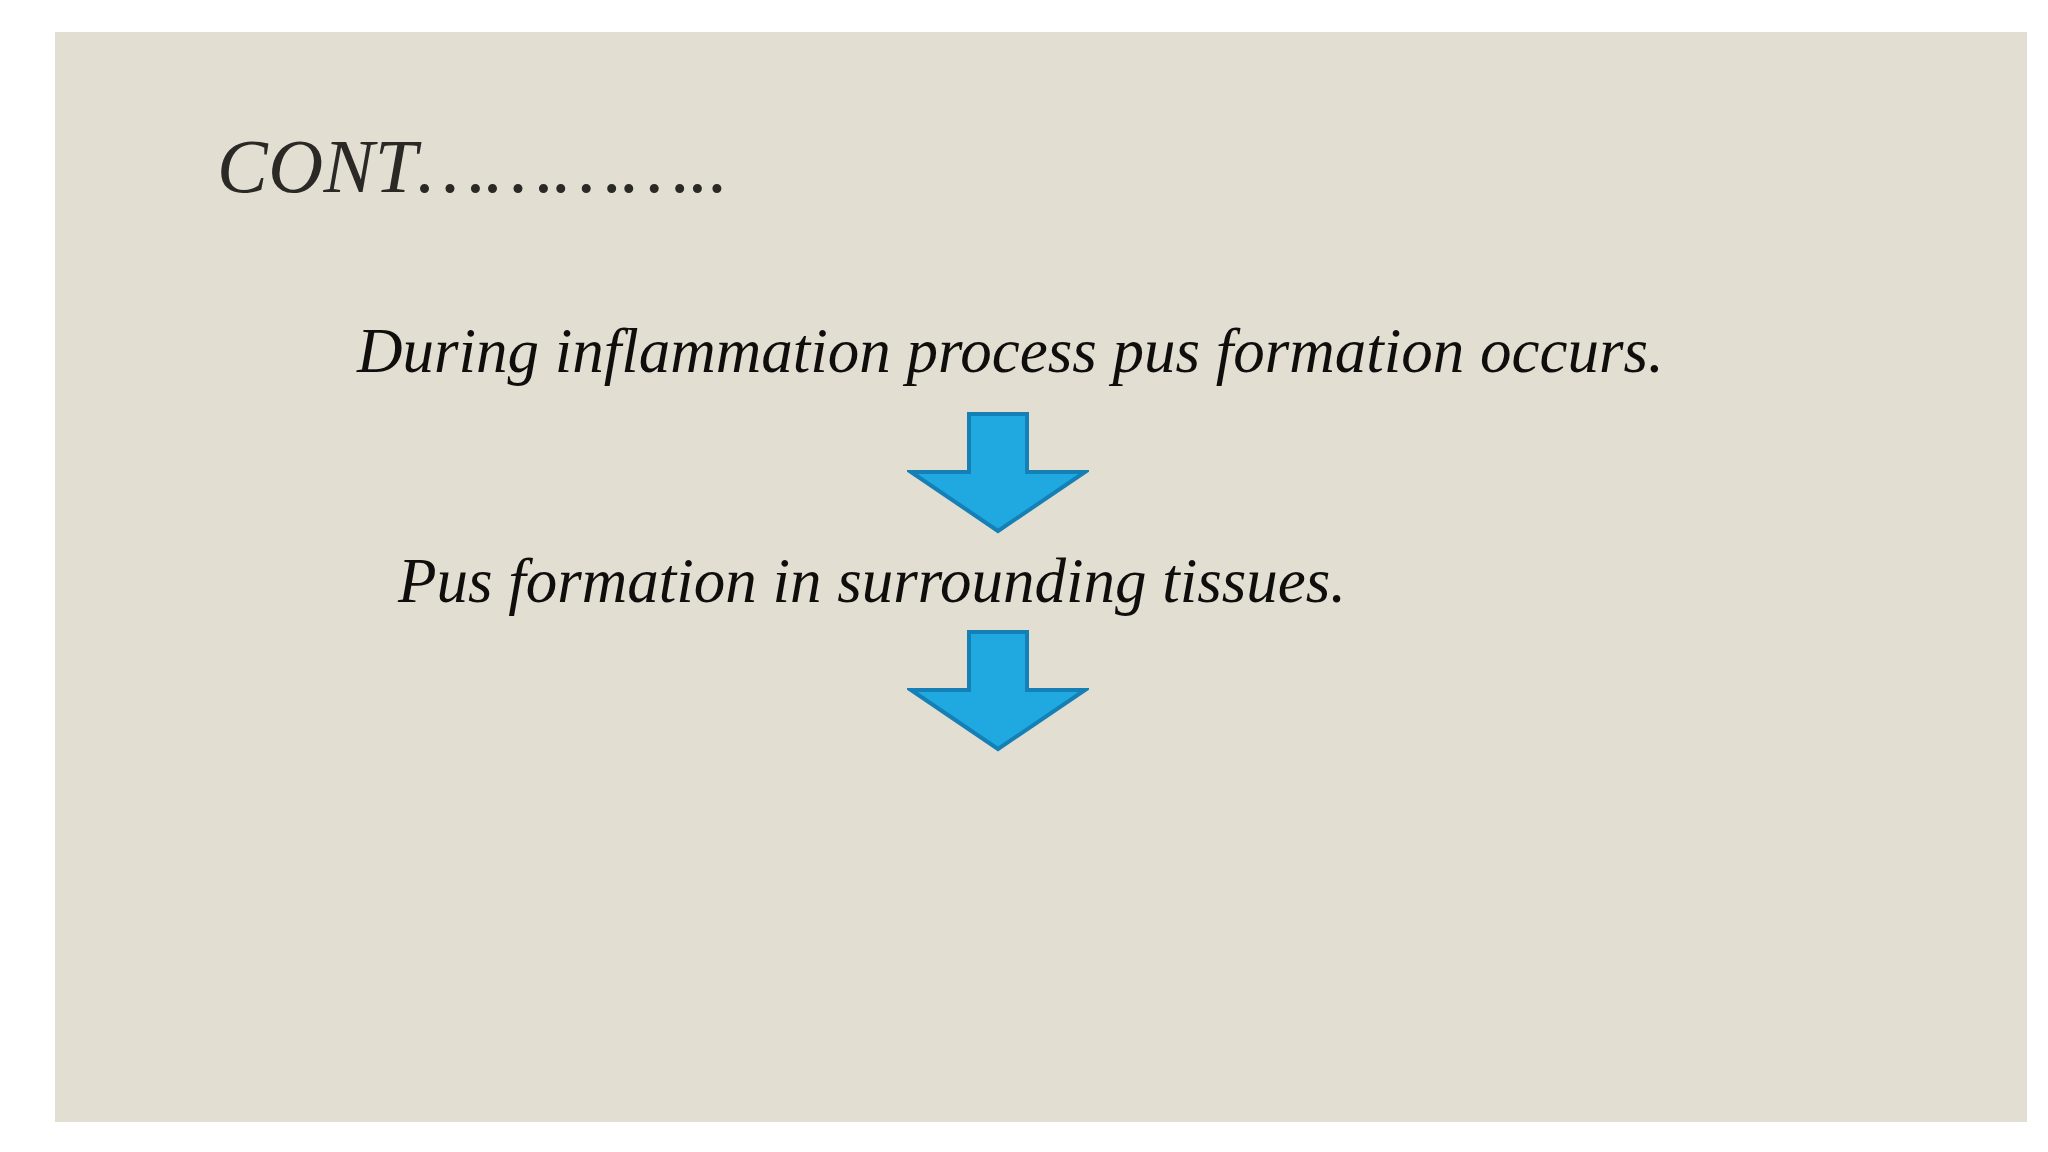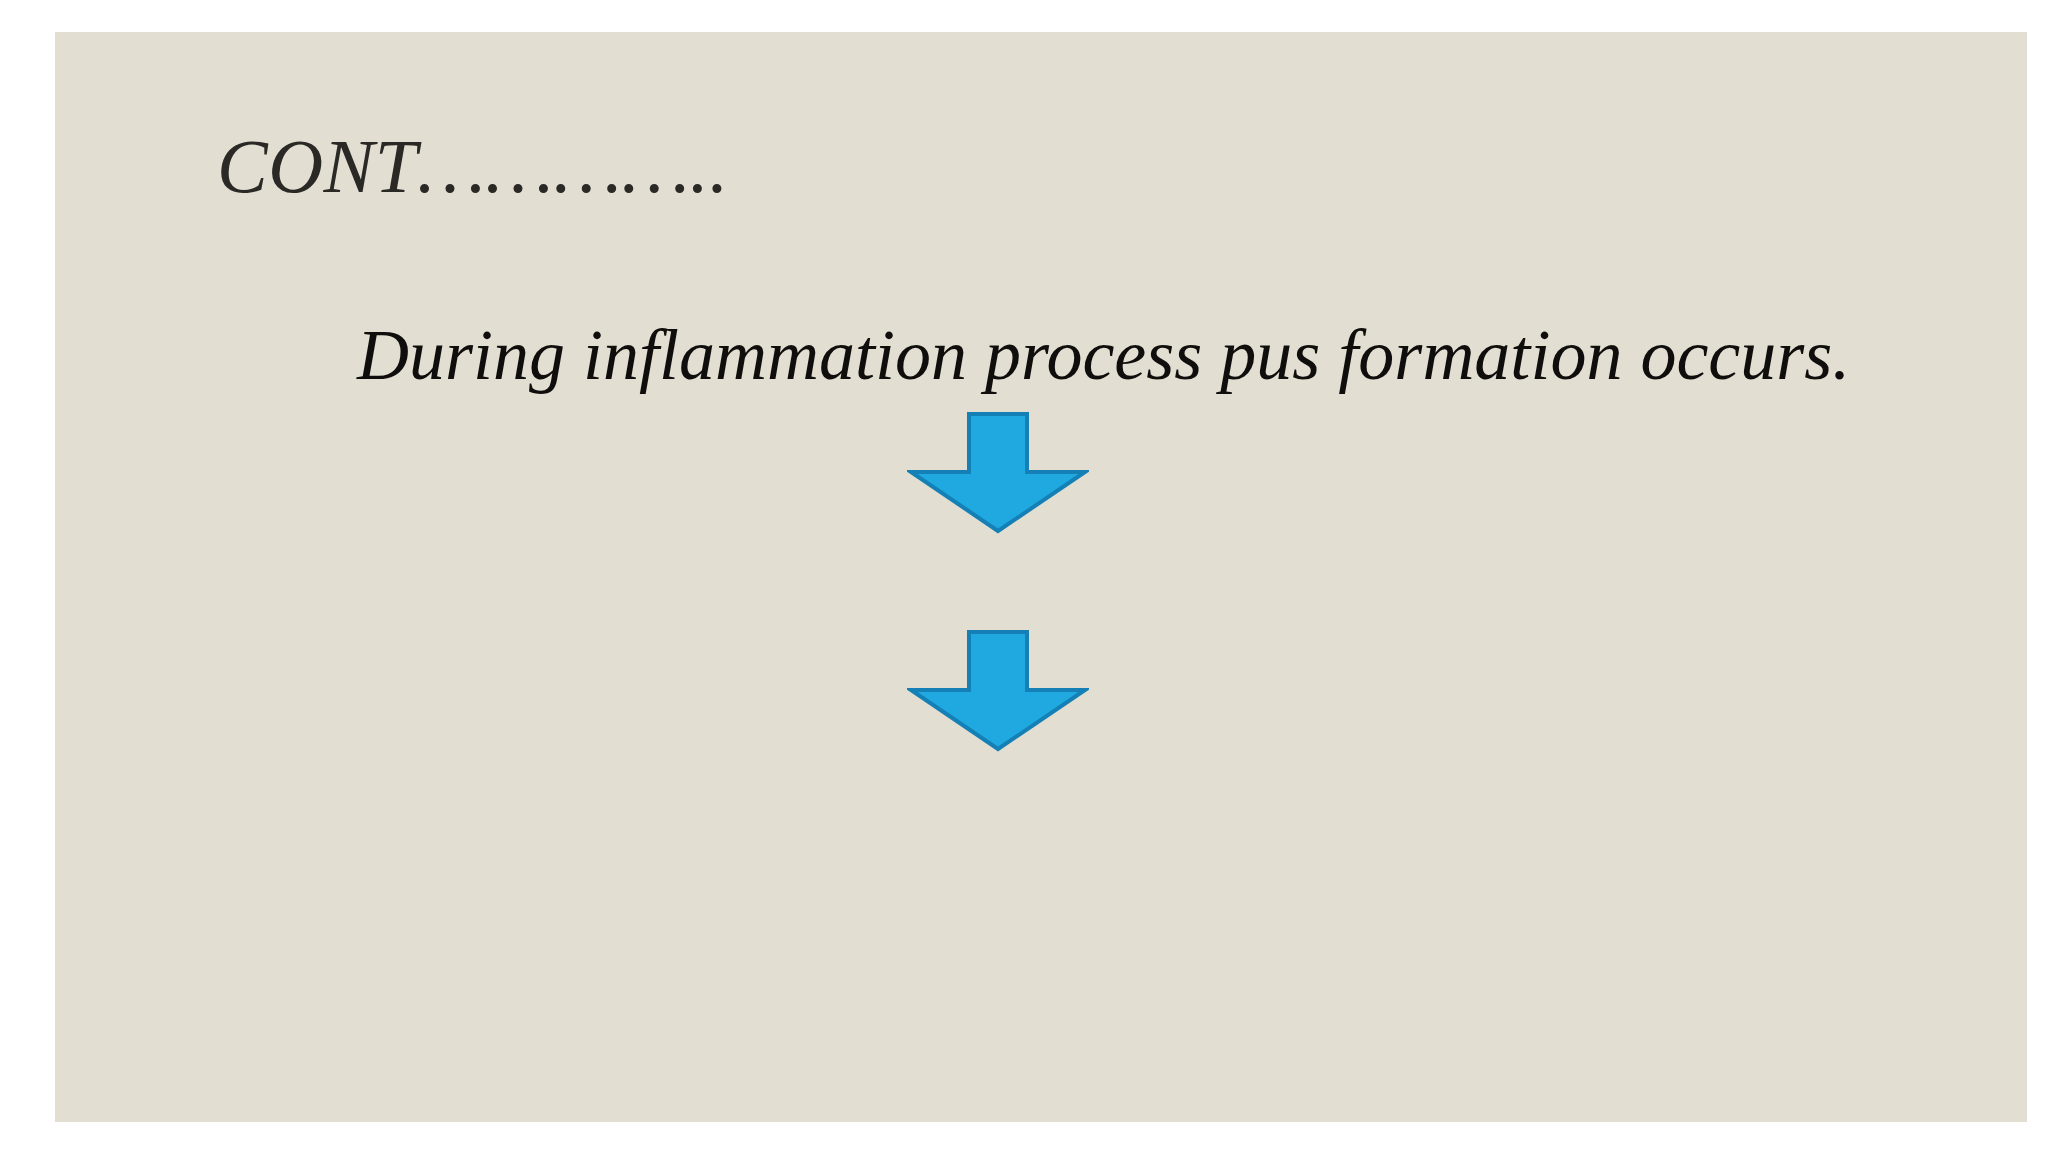--- a/index.html
+++ b/index.html
@@ -47,21 +47,21 @@
     font-weight: 400;
     color: #2b2926;
     letter-spacing: 0.5px;
     white-space: nowrap;
   }
 
   
   .body-line {
     position: absolute;
     font-family: "Liberation Serif", "DejaVu Serif", serif;
-    font-size: 72px;
+    font-size: 63px;
     line-height: 1.05;
     font-weight: 400;
     color: #100e0c;
     white-space: nowrap;
   }
 
   #body-line-1 { left: 302px; top: 286px; }
   #body-line-2 { left: 343px; top: 516px; }
   #body-line-3 { left: 582px; top: 744px; }
 
@@ -90,20 +90,21 @@
     <div id="slide-title">CONT…………..</div>
 
     <div class="body-line" id="body-line-1">During inflammation process pus formation occurs.</div>
 
     <div class="flow-arrow" id="flow-arrow-1">
       <svg viewBox="0 0 182 122" xmlns="http://www.w3.org/2000/svg">
         <polygon points="62,2 120,2 120,60 178,60 91,119 4,60 62,60" fill="#1fa9e0" stroke="#1580b5" stroke-width="4" stroke-linejoin="miter"></polygon>
       </svg>
     </div>
 
+    <div class="body-line" id="body-line-2">Pus formation in surrounding tissues.</div>
 
     <div class="flow-arrow" id="flow-arrow-2">
       <svg viewBox="0 0 182 122" xmlns="http://www.w3.org/2000/svg">
         <polygon points="62,2 120,2 120,60 178,60 91,119 4,60 62,60" fill="#1fa9e0" stroke="#1580b5" stroke-width="4" stroke-linejoin="miter"></polygon>
       </svg>
     </div>
 
 
   </div>
 </div>

